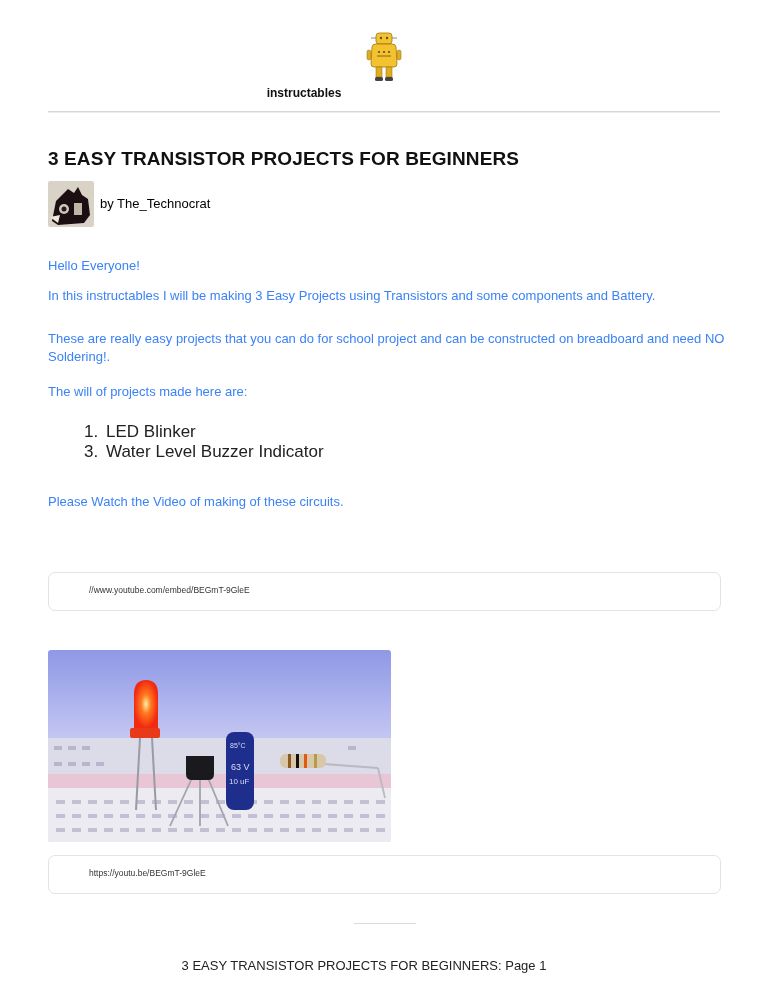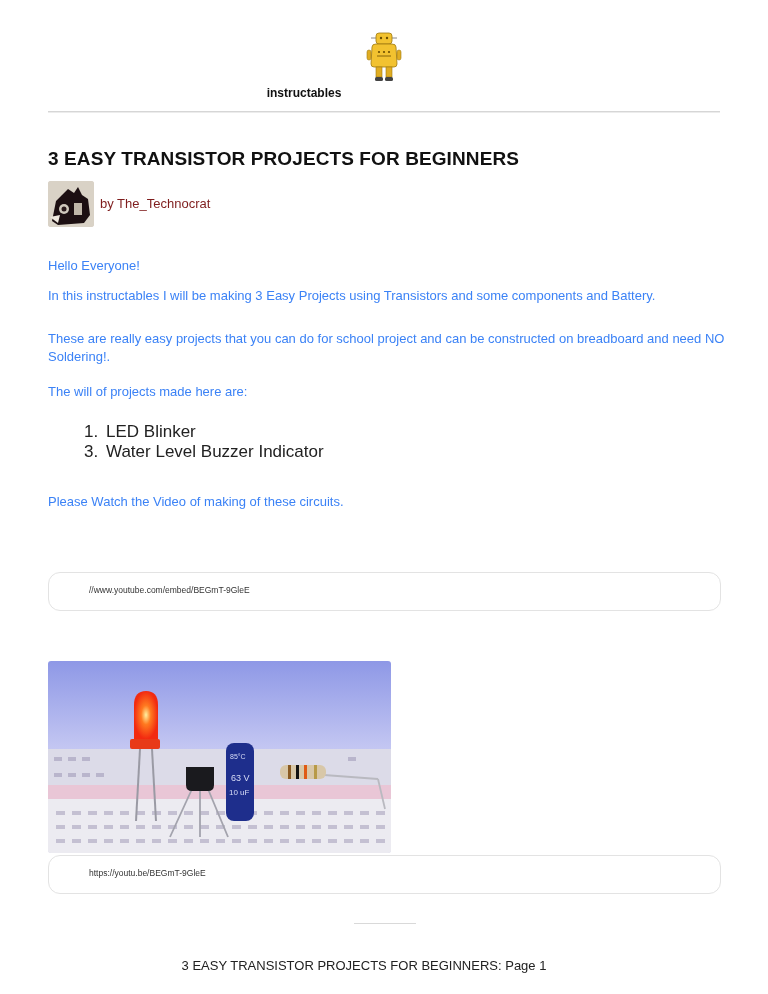--- a/index.html
+++ b/index.html
@@ -6,35 +6,35 @@
   body {
     width: 768px; height: 994px; position: relative; overflow: hidden;
     font-family: "Liberation Sans", "DejaVu Sans", sans-serif; color: #111;
   }
   .abs { position: absolute; }
   #logo { left: 359px; top: 30px; width: 50px; height: 54px; }
   #brand { left: 0; width: 608px; top: 86px; text-align: center; font-size: 12px; font-weight: bold; color: #111; }
   #top-rule { left: 48px; top: 111px; width: 672px; height: 1px; background: #d6d6d6; box-shadow: 0 1px 0 #ececec; }
   #title { left: 48px; top: 148px; font-size: 19px; font-weight: bold; letter-spacing: 0.1px; color: #111; margin: 0; }
   #avatar { left: 48px; top: 181px; width: 46px; height: 46px; border-radius: 3px; overflow: hidden; background: #d8d1c6; }
-  #byline { left: 100px; top: 196px; font-size: 13px; color: #7f1d1d; }
+  #byline { left: 100px; top: 196px; font-size: 13px; color: #000000; }
   .para { left: 48px; font-size: 13px; line-height: 18px; color: #3b82f6; width: 680px; margin: 0; }
   #p1 { top: 257px; }
   #p2 { top: 287px; }
   #p3 { top: 330px; }
   #p4 { top: 383px; }
   #list { left: 84px; top: 422px; margin: 0; padding: 0; list-style: none; font-size: 17px; color: #222; }
   #list li { height: 19.5px; line-height: 19.5px; }
   #list .num { display: inline-block; width: 22px; }
   #p5 { top: 493px; }
-  .embed { left: 48px; width: 671px; height: 37px; border: 1px solid #e3e3e3; border-radius: 12px; background: #fff; }
+  .embed { left: 48px; width: 671px; height: 37px; border: 1px solid #e3e3e3; border-radius: 7px; background: #fff; }
   .embed span { position: absolute; left: 40px; top: 12px; font-size: 8.5px; color: #333; }
   #embed1 { top: 572px; }
   #embed2 { top: 855px; }
-  #photo { left: 48px; top: 650px; width: 343px; height: 192px; border-radius: 3px; overflow: hidden; margin-top: 11px; }
+  #photo { left: 48px; top: 650px; width: 343px; height: 192px; border-radius: 3px; overflow: hidden; }
   #short-rule { left: 354px; top: 923px; width: 62px; height: 1px; background: #d9d9d9; }
   #footer { left: 0; width: 728px; top: 958px; text-align: center; font-size: 13px; color: #222; }
 </style>
 </head>
 <body>
 
 <div id="logo" class="abs">
   <svg width="50" height="54" viewBox="0 0 50 54">
 
     <line x1="12" y1="8" x2="38" y2="8" stroke="#888" stroke-width="1"></line>

